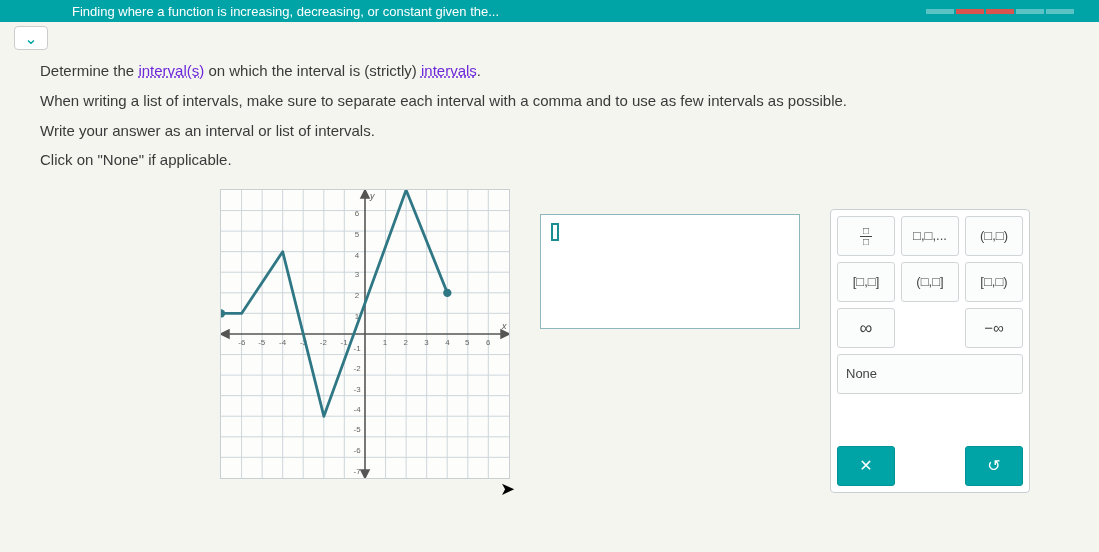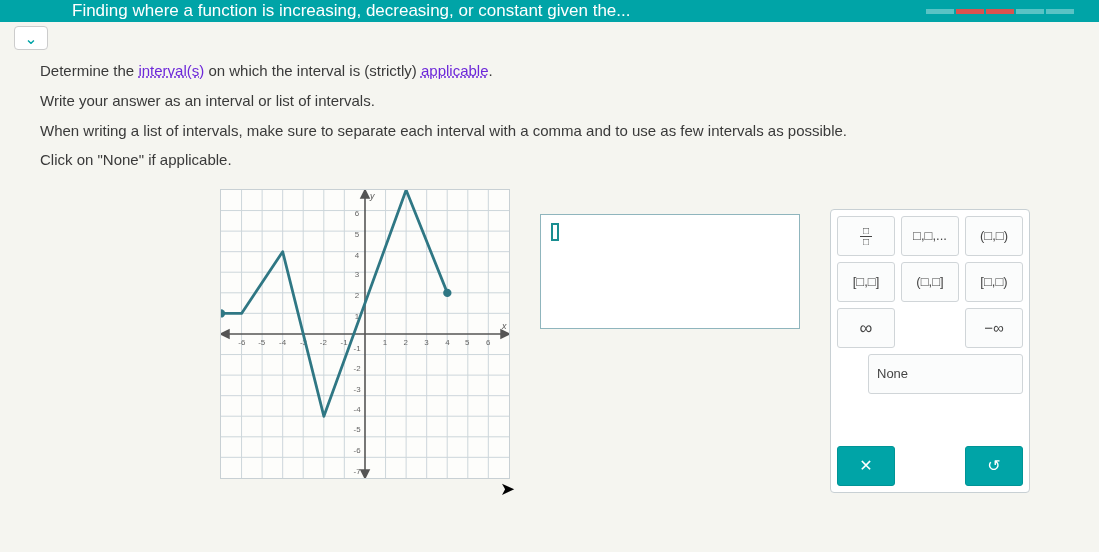--- a/index.html
+++ b/index.html
@@ -9,21 +9,21 @@
     height: 552px;
     background: #f5f5f0;
     overflow: hidden;
     color: #444;
   }
   .header {
     background: #00a4a7;
     color: #fff;
     height: 22px;
     padding: 2px 0 2px 72px;
-    font-size: 17px;
+    font-size: 13px;
     font-weight: 500;
     display: flex;
     align-items: center;
     justify-content: space-between;
   }
   .progress {
     display: flex;
     gap: 2px;
     margin-right: 25px;
   }
@@ -97,21 +97,21 @@
     border-radius:3px;
     background:#fbfcfc;
     display:flex;align-items:center;justify-content:center;
     color:#444;cursor:pointer;
     font-size:13px;
   }
   .keypad .fraction {
     display:flex;flex-direction:column;align-items:center;font-size:10px;line-height:1;
   }
   .keypad .fraction .top{border-bottom:1px solid #444;padding:0 3px;}
-  .keypad .wide { grid-column: span 3; justify-content:flex-start; padding-left:8px;margin-left:31px;}
+  .keypad .wide { grid-column: span 3; justify-content:flex-start; padding-left:8px;}
   .keypad .spacer { border:none;background:transparent;cursor:default; }
   .keypad .teal {
     background:#00a4a7;color:#fff;border-color:#009496;
     font-size:16px;font-weight:500;
   }
   .cursor-arrow {
     position:absolute;
     left:500px; top:478px;
     font-size:18px;color:#000;
   }
@@ -129,24 +129,24 @@
       <div class="seg"></div>
   </div>
 </div>
 
 <div class="collapse">
   <span>⌄</span>
 </div>
 
 <div class="content">
   <p>
-    <span>Determine the </span><span class="link">interval(s)</span><span> on which the interval is (strictly) </span><span class="link">applicable</span><span>.</span>
+    <span>Determine the </span><span class="link">interval(s)</span><span> on which the interval is (strictly) </span><span class="link">intervals</span><span>.</span>
   </p>
+  <p>When writing a list of intervals, make sure to separate each interval with a comma and to use as few intervals as possible.</p>
   <p>Write your answer as an interval or list of intervals.</p>
-  <p>When writing a list of intervals, make sure to separate each interval with a comma and to use as few intervals as possible.</p>
   <p style="margin-top:8px;">Click on "None" if applicable.</p>
 
   <div class="work">
     <div class="graph">
       <svg viewBox="0 0 290 290">
 
         <g stroke="#cdd6db" stroke-width="1">
           <line x1="0" y1="20.7" x2="290" y2="20.7"></line>
             <line x1="0" y1="41.4" x2="290" y2="41.4"></line>
             <line x1="0" y1="62.1" x2="290" y2="62.1"></line>

